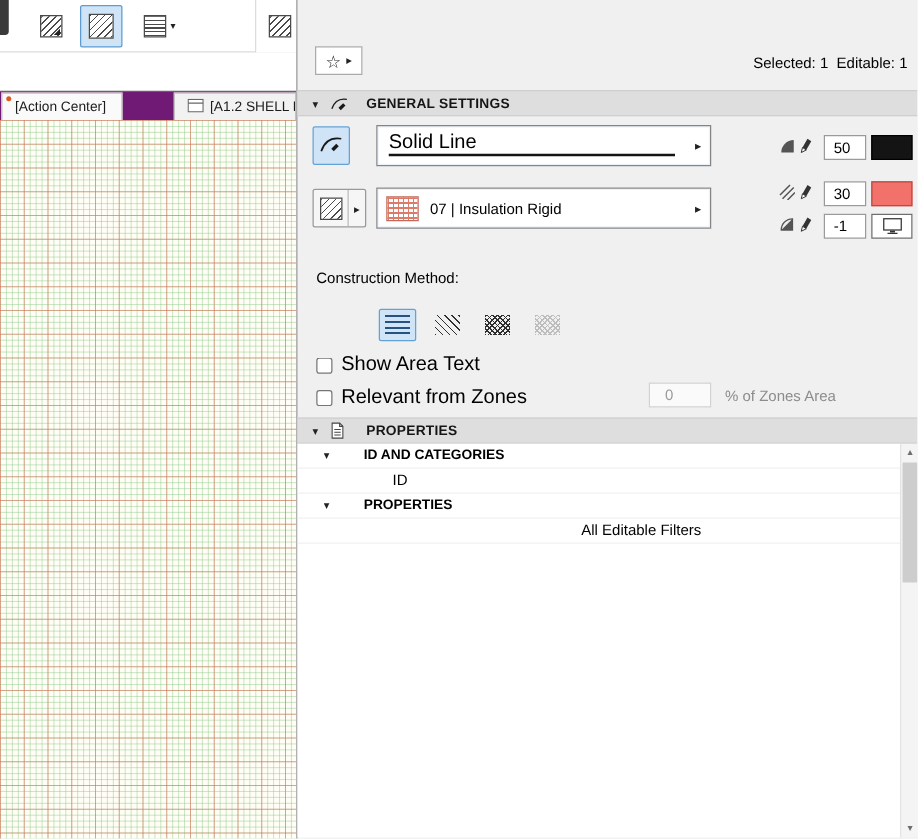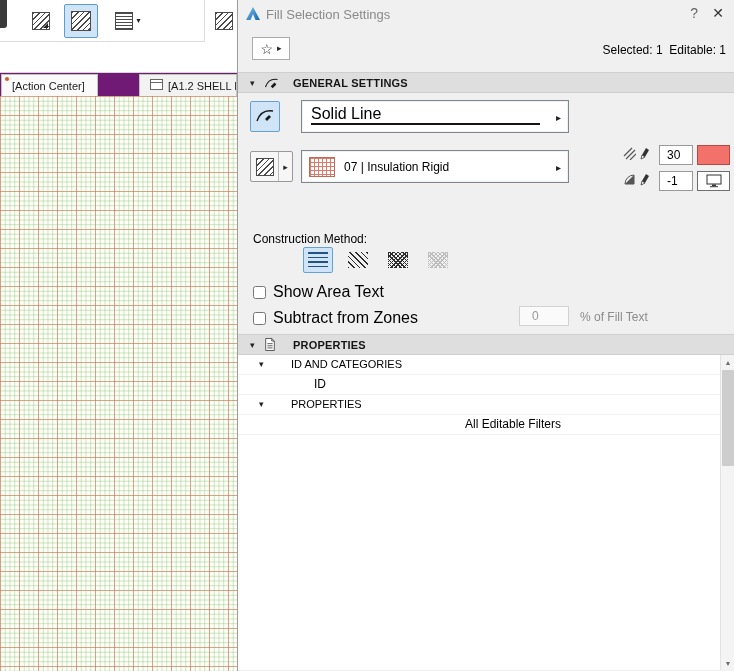--- a/index.html
+++ b/index.html
@@ -66,41 +66,41 @@
 
 .pen-row{position:absolute;left:0;width:100%;height:20px}
 #pen-row-1{top:108px}#pen-row-2{top:145px}#pen-row-3{top:171px}
 .pen-glyphs{position:absolute;left:385px;top:2px;display:flex;gap:3px;align-items:center}
 .pen-input{position:absolute;left:421px;top:0;width:34px;height:20px;border:1px solid #9a9a9a;background:#fff;font-family:"Liberation Sans",sans-serif;font-size:12px;padding-left:7px;color:#000}
 .swatch{position:absolute;left:459px;top:0;width:33px;height:20px;border:1px solid #6e6e6e;cursor:pointer}
 .swatch.black{background:#141414;border-color:#000}
 .swatch.red{background:#f3716b;border-color:#b94a43}
 .swatch.screen-btn{background:#fff;display:flex;align-items:center;justify-content:center}
 
-.cm-label{position:absolute;left:15px;top:232px;font-size:12px;color:#000}
+.cm-label{position:absolute;left:15px;top:215px;font-size:12px;color:#000}
 .cm-btn{position:absolute;top:247px;width:30px;height:26px;border:1px solid transparent;background:transparent;display:flex;align-items:center;justify-content:center;cursor:pointer}
 .cm-btn.sel{background:#cfe4f7;border-color:#66a1d4;border-radius:2px}
 .cm-ico{width:20px;height:16px}
 .cm-h{background-image:repeating-linear-gradient(to bottom,#27517e 0 1.6px,transparent 1.6px 4.6px)}
 .cm-d{background-image:repeating-linear-gradient(45deg,#2e2e2e 0 1px,transparent 1px 4px)}
 .cm-x{background-image:repeating-linear-gradient(45deg,#2e2e2e 0 1px,transparent 1px 3px),repeating-linear-gradient(-45deg,#2e2e2e 0 1px,transparent 1px 3px)}
 .cm-g{background-image:repeating-linear-gradient(45deg,#bdbdbd 0 1px,transparent 1px 3px),repeating-linear-gradient(-45deg,#bdbdbd 0 1px,transparent 1px 3px)}
 #cm1{left:65px}#cm2{left:105px}#cm3{left:145px}#cm4{left:185px}
 
 .cb-row{position:absolute;left:15px;display:flex;align-items:center;gap:7px}
 #cb-row-1{top:283px}#cb-row-2{top:309px}
 .cb-row input{width:13px;height:13px;margin:0;cursor:pointer}
 .cb-row .cb-label{font-size:16px;color:#000}
 .zero-input{position:absolute;left:281px;top:306px;width:50px;height:20px;border:1px solid #d2d2d2;background:#fafafa;color:#9a9a9a;font-size:12px;padding-left:12px;font-family:"Liberation Sans",sans-serif}
 .zero-suffix{position:absolute;left:342px;top:310px;font-size:12px;color:#8c8c8c}
 
 .props{position:absolute;left:0;top:355px;width:482px;height:315px;background:#fff;overflow:hidden}
 .prow{position:relative;height:20px;border-bottom:1px solid #f1f1f1;font-size:12px;color:#000;line-height:19px}
 .prow .tri{position:absolute;left:21px;top:0;font-size:9px;color:#222;cursor:pointer}
-.prow .grp{position:absolute;left:53px;font-weight:normal;font-size:11px}
+.prow .grp{position:absolute;left:53px;font-weight:bold;font-size:11px}
 .prow .lbl{position:absolute;left:76px}
 .prow .val{position:absolute;left:227px}
 .prow .rowico{position:absolute;right:26px;top:2px;cursor:pointer}
 
 .vscroll{position:absolute;left:482px;top:355px;width:14px;height:315px;background:#f4f4f4;border-left:1px solid #e3e3e3}
 .vs-btn{position:absolute;left:0;width:14px;height:14px;display:flex;align-items:center;justify-content:center;font-size:7px;color:#6e6e6e;cursor:pointer}
 .vs-up{top:0}.vs-down{bottom:0}
 .vs-thumb{position:absolute;left:1px;top:15px;width:12px;height:96px;background:#cdcdcd;border-radius:1px;cursor:pointer}
 </style>
 </head>
@@ -146,36 +146,20 @@
             </svg></span>
         <span>[A1.2 SHELL R</span>
       </div>
     </div>
 
     <div class="grid-canvas"></div>
   </div>
 
   <div class="dialog">
 
-    <div class="titlebar">
-      <span class="app-logo">
-        <svg width="16" height="16" viewBox="0 0 16 16">
-            <defs>
-              <linearGradient id="lg1" x1="0" y1="0" x2="1" y2="1">
-                <stop offset="0" stop-color="#7cc0ea"></stop>
-                <stop offset="1" stop-color="#1565b0"></stop>
-              </linearGradient>
-            </defs>
-            <path d="M1 14 L8 1 L15 14 L10.5 14 L8 8 L5.5 14 Z" fill="url(#lg1)"></path>
-          </svg>
-      </span>
-      <span class="dlg-title">Fill Selection Settings</span>
-      <span class="dlg-help">?</span>
-      <span class="dlg-close">✕</span>
-    </div>
 
     <button class="star-btn">
       <span class="star-glyph">☆</span>
       <span class="mini-arrow">▸</span>
     </button>
     <span class="sel-info">Selected: 1  Editable: 1</span>
 
     <div class="sec-header" id="gen-header">
       <span class="tri">▾</span>
       <span class="sec-icon">
@@ -194,20 +178,33 @@
             <path d="M10 14 l4 -4 2 2 -4 4 z" fill="#1a1a1a"></path>
           </svg>
       </span>
     </button>
     <div class="dd" id="lt-dd">
       <span class="dd-text">Solid Line</span>
       <span class="dd-line"></span>
       <span class="dd-arrow">▸</span>
     </div>
 
+    <div class="pen-row" id="pen-row-1">
+      <span class="pen-glyphs">
+        <svg width="13" height="13" viewBox="0 0 13 13">
+            <path d="M2 12 A 10 10 0 0 1 12 2 L12 12 Z" fill="#555"></path>
+          </svg>
+        <svg width="11" height="13" viewBox="0 0 11 13">
+            <path d="M3 8 L7 1 L10 3 L6 10 Z" fill="#333"></path>
+            <path d="M2 12 L3 8 L6 10 Z" fill="#fff" stroke="#333" stroke-width="0.8"></path>
+          </svg>
+      </span>
+      <input class="pen-input" value="50" style="">
+      <span class="swatch black"></span>
+    </div>
 
     <div class="pen-row" id="pen-row-2">
       <span class="pen-glyphs">
         <svg width="13" height="13" viewBox="0 0 13 13">
             <path d="M1 9 L9 1 M3 12 L12 3 M7 13 L13 7" stroke="#555" stroke-width="1.2" fill="none"></path>
           </svg>
         <svg width="11" height="13" viewBox="0 0 11 13">
             <path d="M3 8 L7 1 L10 3 L6 10 Z" fill="#333"></path>
             <path d="M2 12 L3 8 L6 10 Z" fill="#fff" stroke="#333" stroke-width="0.8"></path>
           </svg>
@@ -262,24 +259,24 @@
     <button class="cm-btn" id="cm4">
         <span class="cm-ico cm-g"></span>
       </button>
 
     <label class="cb-row" id="cb-row-1">
       <input type="checkbox" style="">
       <span class="cb-label">Show Area Text</span>
     </label>
     <label class="cb-row" id="cb-row-2">
       <input type="checkbox" style="">
-      <span class="cb-label">Subtract from Zones</span>
+      <span class="cb-label">Relevant from Zones</span>
     </label>
     <input class="zero-input" disabled="" value="0" style="">
-    <span class="zero-suffix">% of Fill Text</span>
+    <span class="zero-suffix">% of Zones Area</span>
 
     <div class="sec-header" id="prop-header">
       <span class="tri">▾</span>
       <span class="sec-icon">
         <svg width="12" height="15" viewBox="0 0 14 16">
             <path d="M2 1 h7 l3 3 v11 h-10 z" fill="#fff" stroke="#444"></path>
             <path d="M9 1 v3 h3" fill="none" stroke="#444"></path>
             <path d="M4 7 h6 M4 9.5 h6 M4 12 h6" stroke="#444"></path>
           </svg>
       </span>

